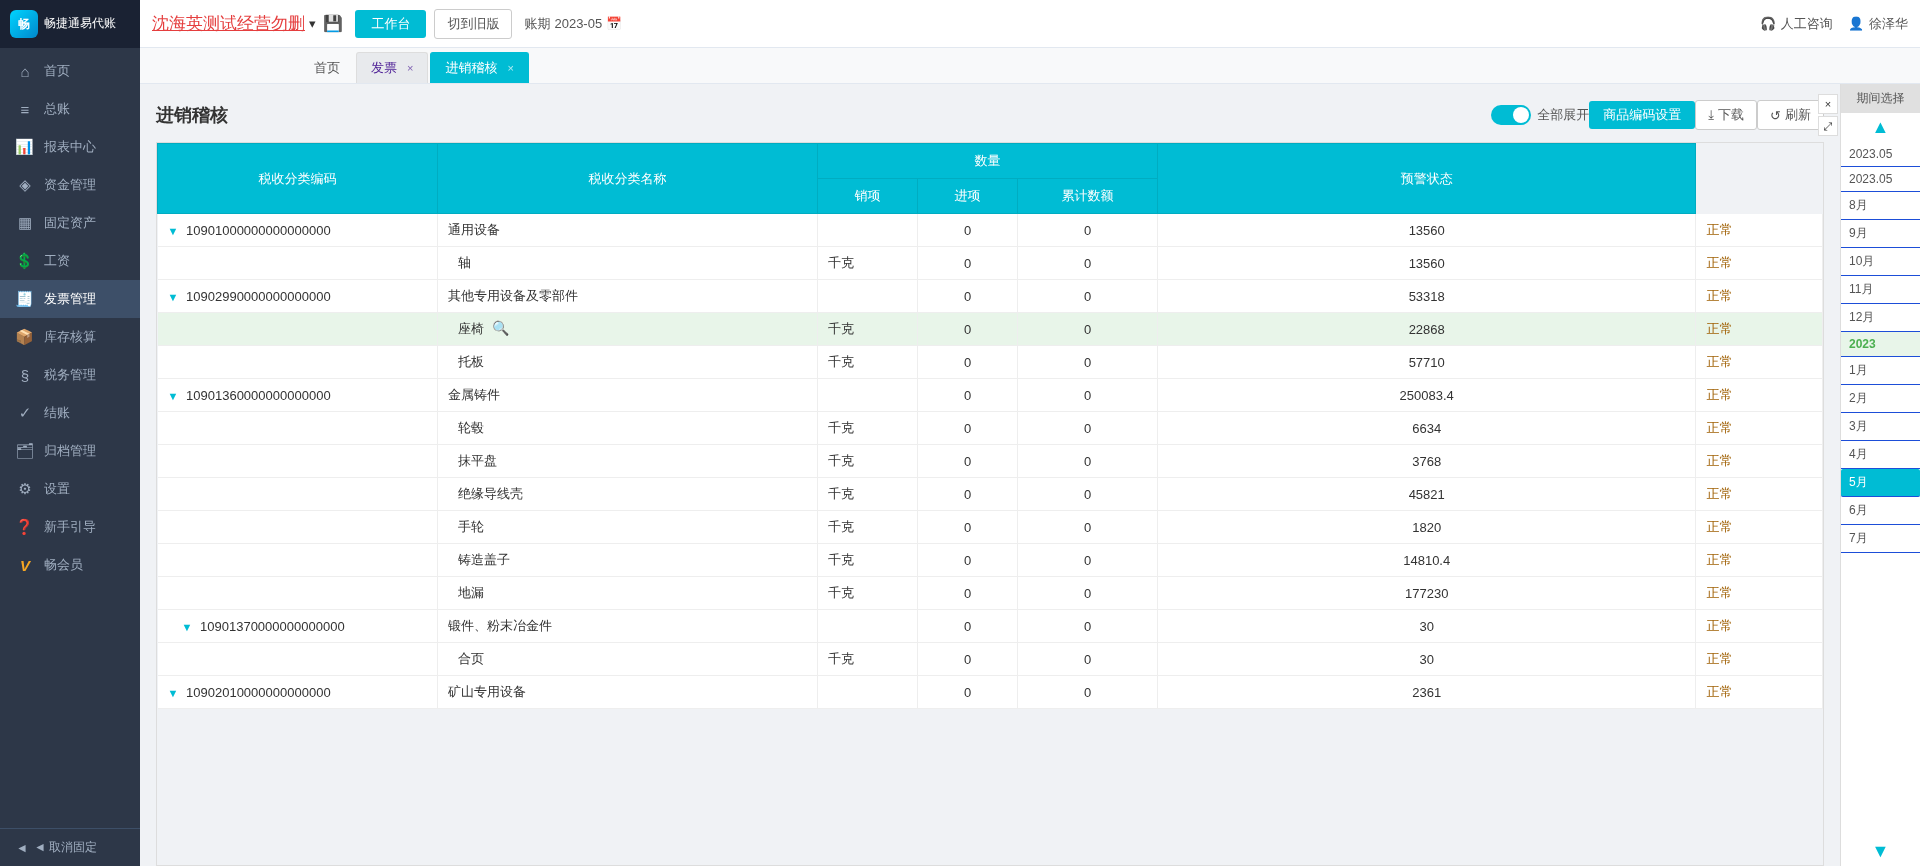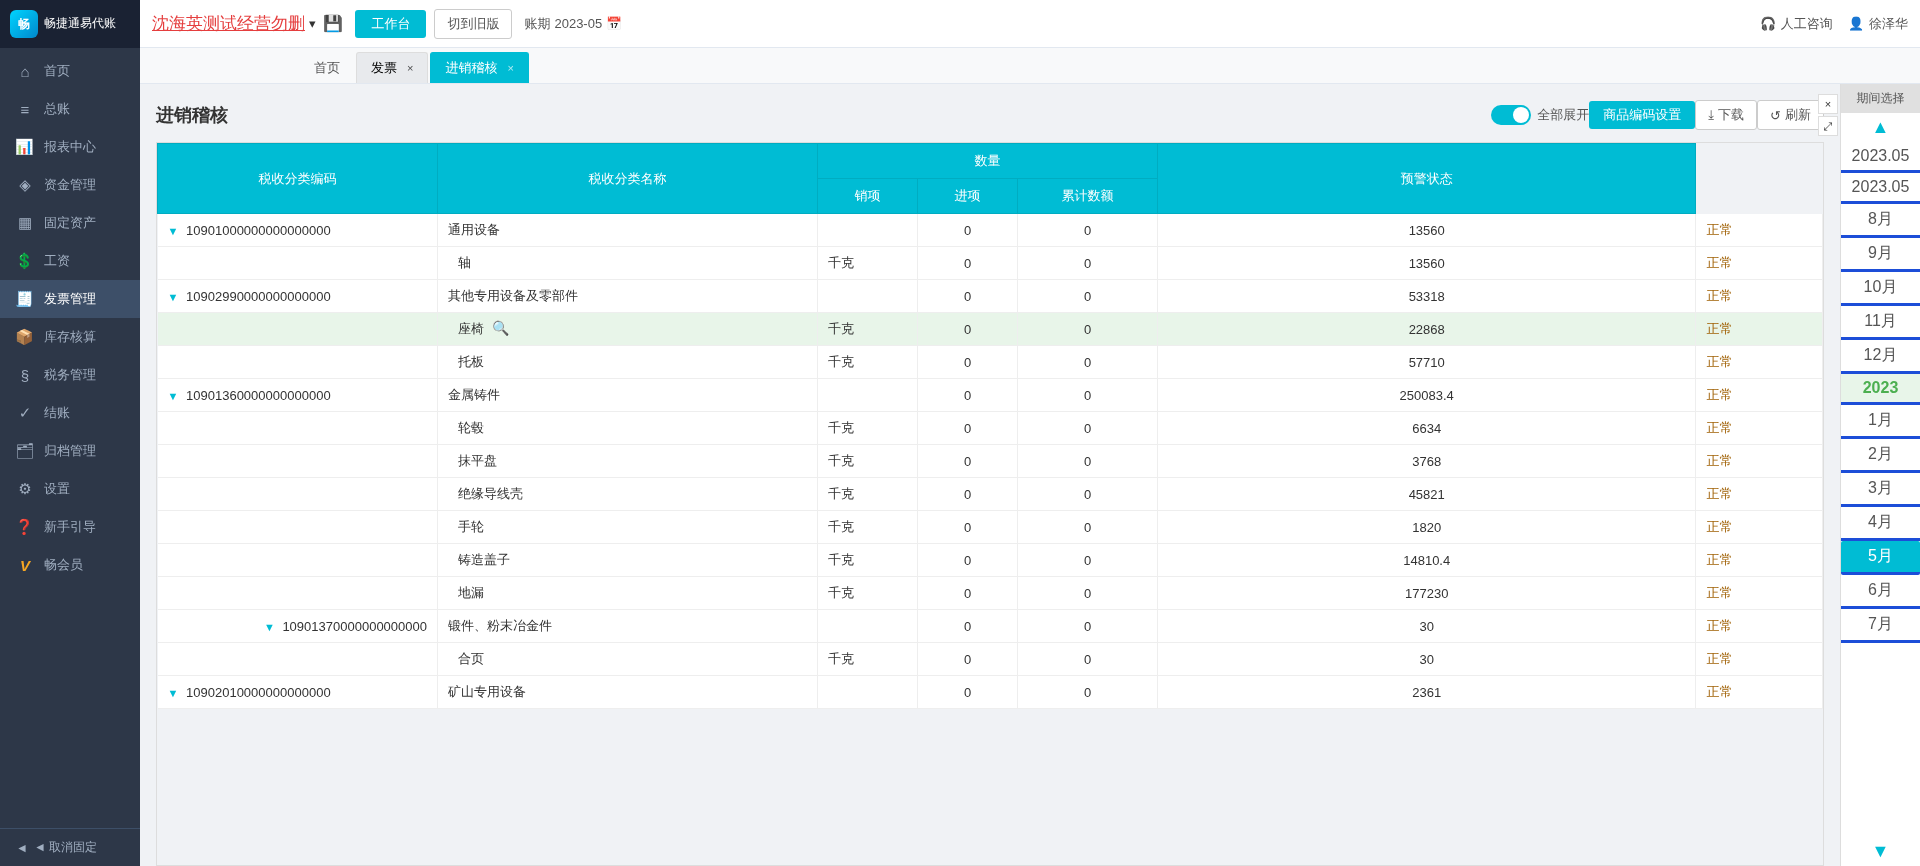--- a/index.html
+++ b/index.html
@@ -29,21 +29,21 @@
     .topbar-actions { display: flex; align-items: center; gap: 8px; margin-left: 4px; }
     .btn-workbench { background: #00bcd4; color: white; border: none; padding: 5px 16px; border-radius: 3px; cursor: pointer; font-size: 13px; }
     .btn-switch { background: #fff; color: #555; border: 1px solid #ccc; padding: 5px 12px; border-radius: 3px; cursor: pointer; font-size: 13px; }
     .topbar-period { display: flex; align-items: center; gap: 4px; font-size: 13px; color: #555; margin-left: 4px; }
     .topbar-right { margin-left: auto; display: flex; align-items: center; gap: 16px; font-size: 13px; color: #555; }
     .topbar-service { display: flex; align-items: center; gap: 4px; cursor: pointer; }
     .topbar-user { display: flex; align-items: center; gap: 4px; cursor: pointer; }
 
     
     .tabs-bar { height: 36px; background: #f8f9fa; display: flex; align-items: flex-end; padding-left: 160px; border-bottom: 1px solid #e2e8f0; flex-shrink: 0; }
-    .tab { display: flex; align-items: center; padding: 6px 14px; font-size: 13px; cursor: pointer; gap: 6px; border-radius: 3px 3px 0 0; color: #000000; background: #e8eaed; margin-right: 2px; border: 1px solid #ddd; border-bottom: none; }
+    .tab { display: flex; align-items: center; padding: 6px 14px; font-size: 13px; cursor: pointer; gap: 6px; border-radius: 3px 3px 0 0; color: #4c1d95; background: #e8eaed; margin-right: 2px; border: 1px solid #ddd; border-bottom: none; }
     .tab.active { background: #00bcd4; color: #fff; border-color: #00bcd4; }
     .tab-close { font-size: 11px; color: inherit; opacity: 0.7; }
     .tab-home { background: transparent; border: none; color: #555; }
 
     
     .page-content { flex: 1; padding: 16px 16px 0 16px; overflow: hidden; display: flex; flex-direction: column; }
     .page-header { display: flex; align-items: center; justify-content: space-between; margin-bottom: 12px; }
     .page-title { font-size: 18px; font-weight: bold; color: #333; }
     .page-actions { display: flex; align-items: center; gap: 0; }
     .toggle-label { display: flex; align-items: center; gap: 6px; font-size: 13px; color: #555; }
@@ -64,21 +64,21 @@
     tbody td.center { text-align: left; }
     tbody td.number { text-align: center; }
     .collapse-icon { color: #00bcd4; margin-right: 4px; cursor: pointer; font-size: 11px; }
     .search-icon-cell { color: #aaa; font-size: 14px; }
     .normal-badge { color: #a16207; }
 
     
     .right-panel { width: 80px; background: #fff; border-left: 1px solid #ddd; display: flex; flex-direction: column; flex-shrink: 0; }
     .right-panel-header { background: #e0e0e0; padding: 6px 4px; text-align: center; font-size: 12px; color: #555; display: flex; align-items: center; justify-content: center; gap: 2px; }
     .period-list { flex: 1; overflow-y: auto; }
-    .period-item { padding: 5px 8px; text-align: center; font-size: 16px; cursor: pointer; color: #555; border-bottom: 3px solid #1d4ed8; }
+    .period-item { padding: 5px 8px; text-align: left; font-size: 12px; cursor: pointer; color: #555; border-bottom: 1px solid #1d4ed8; }
     .period-item.active { background: #00bcd4; color: #fff; border-radius: 2px; }
     .period-item.year-marker { color: #4caf50; font-weight: bold; background: #e8f5e9; }
     .panel-nav-btn { display: flex; align-items: center; justify-content: center; padding: 4px; cursor: pointer; color: #00bcd4; font-size: 18px; }
   </style>
 </head>
 <body>
 
 <div class="app-container">
 
   <div class="sidebar">
@@ -345,21 +345,21 @@
                 <tr>
       <td></td>
       <td style="padding-left:20px;">地漏</td>
       <td class="center">千克</td>
       <td class="number">0</td>
       <td class="number">0</td>
       <td class="number">177230</td>
       <td class="normal-badge">正常</td>
     </tr>
                 <tr>
-      <td style="padding-left:24px;text-align:right;">
+      <td style="padding-left:24px;">
         <span class="collapse-icon">▼</span>
         <span>10901370000000000000</span>
       </td>
       <td>锻件、粉末冶金件</td>
       <td class="center"></td>
       <td class="number">0</td>
       <td class="number">0</td>
       <td class="number">30</td>
       <td class="normal-badge">正常</td>
     </tr>

